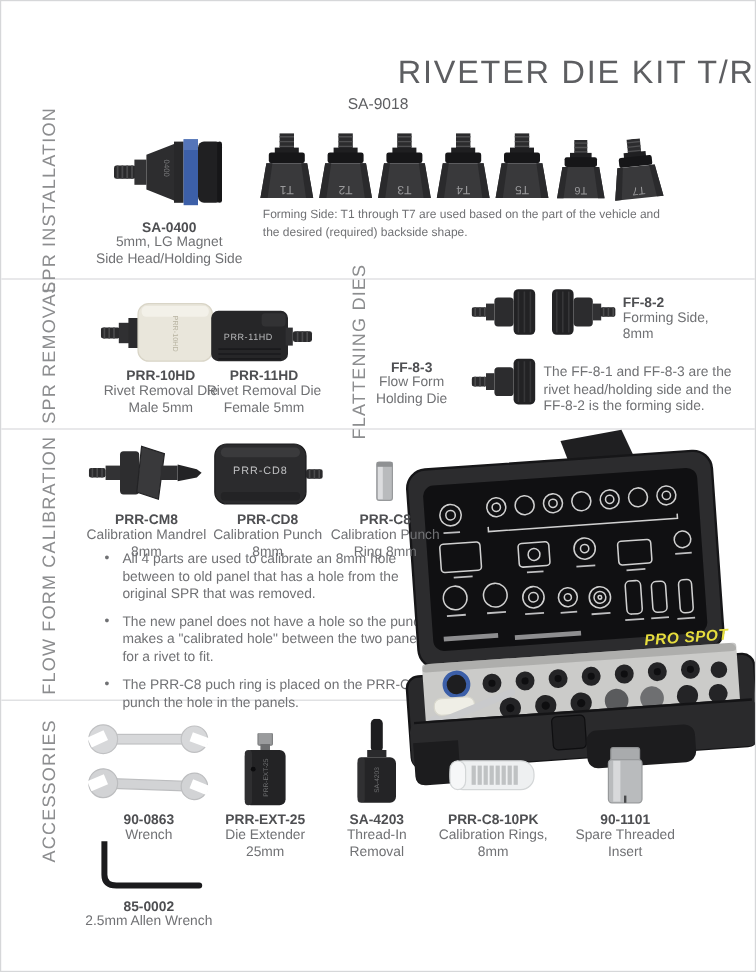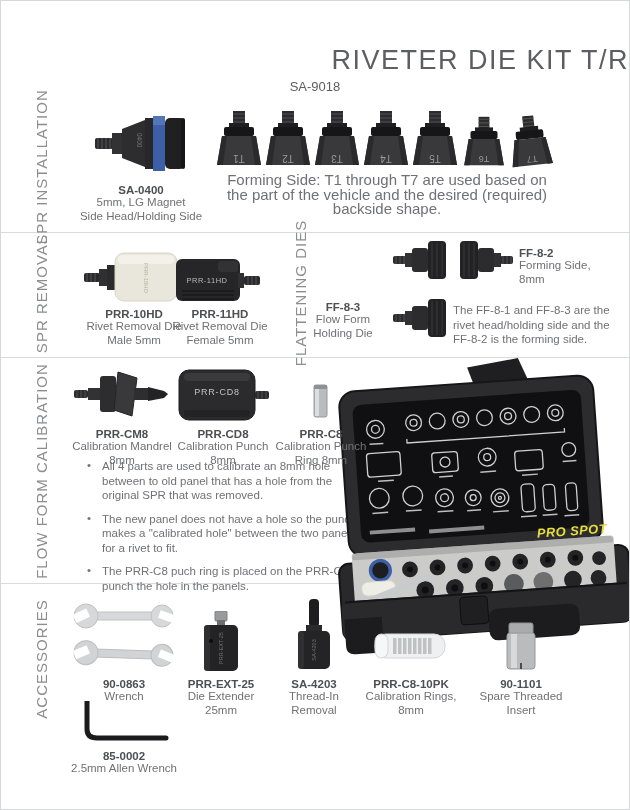--- a/index.html
+++ b/index.html
@@ -13,22 +13,22 @@
     font-size:27px; letter-spacing:1.5px; color:#5d5e61; font-weight:400; }
   .subtitle { position:absolute; left:0; right:0; top:78px; text-align:center;
     font-size:13px; color:#5d5e61; }
   .divider { position:absolute; left:0; width:630px; height:1px; background:#d9dadc; z-index:0; }
   .vlabel { position:absolute; white-space:nowrap; font-size:15px; color:#8c8d8f;
     letter-spacing:1px; transform:translate(-50%,-50%) rotate(-90deg); z-index:1; }
   .pcard { position:absolute; text-align:center; z-index:3; }
   .imgbox { display:flex; align-items:flex-end; justify-content:center; }
   .pnum { font-size:11.5px; font-weight:bold; color:#4e4f52; margin-top:5px; }
   .pdesc { font-size:11.5px; color:#707174; line-height:13.5px; }
-  .caption { position:absolute; font-size:15px; color:#707174; line-height:14.5px;
-    text-align:center; z-index:1; }
+  .caption { position:absolute; font-size:10px; color:#707174; line-height:14.5px;
+    z-index:1; }
   .ffblock { position:absolute; z-index:2; }
   .ffblock .pnum { margin-top:0; }
   .ffimg { position:absolute; z-index:2; }
   .note { position:absolute; font-size:11.5px; color:#707174; line-height:14.5px; z-index:1; }
   .bullets { position:absolute; left:84px; top:458px; width:286px; list-style:none; z-index:1; }
   .bullets li { position:relative; padding-left:17px; margin-bottom:9px;
     font-size:11.5px; line-height:14.5px; color:#707174; }
   .bullets li::before { content:"\2022"; position:absolute; left:2px; top:-1px; color:#707174; }
   .dies-row { position:absolute; left:214px; top:106px; width:346px; height:60px;
     display:flex; align-items:flex-end; gap:1px; z-index:1; }

